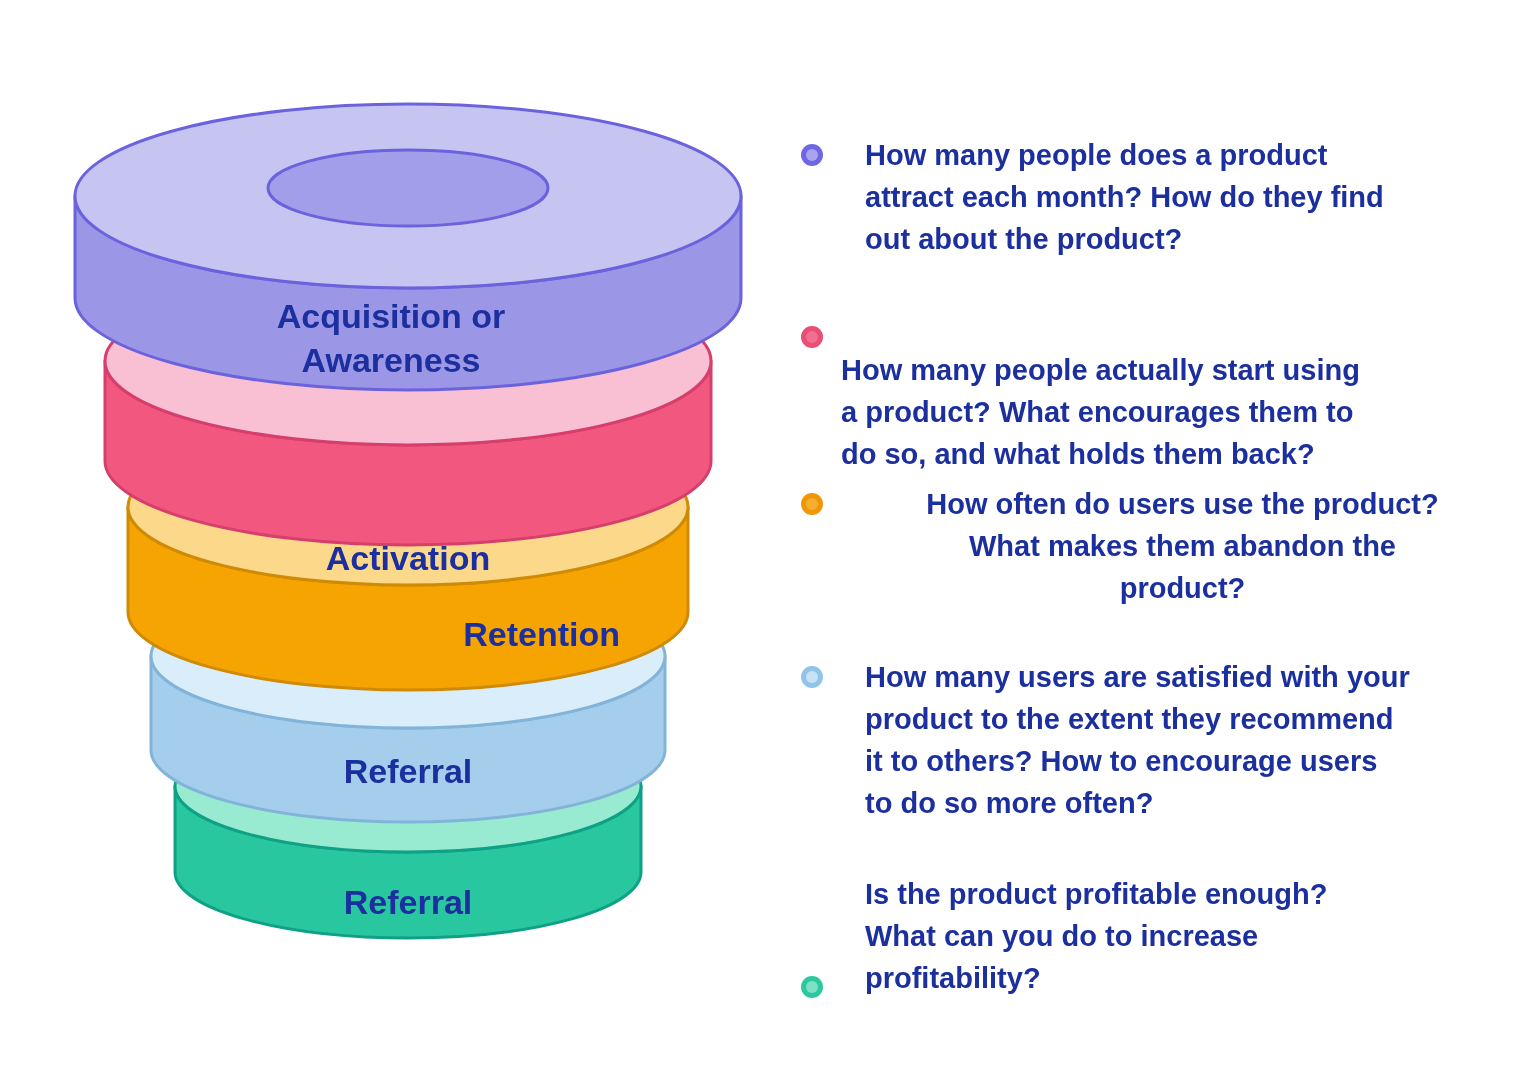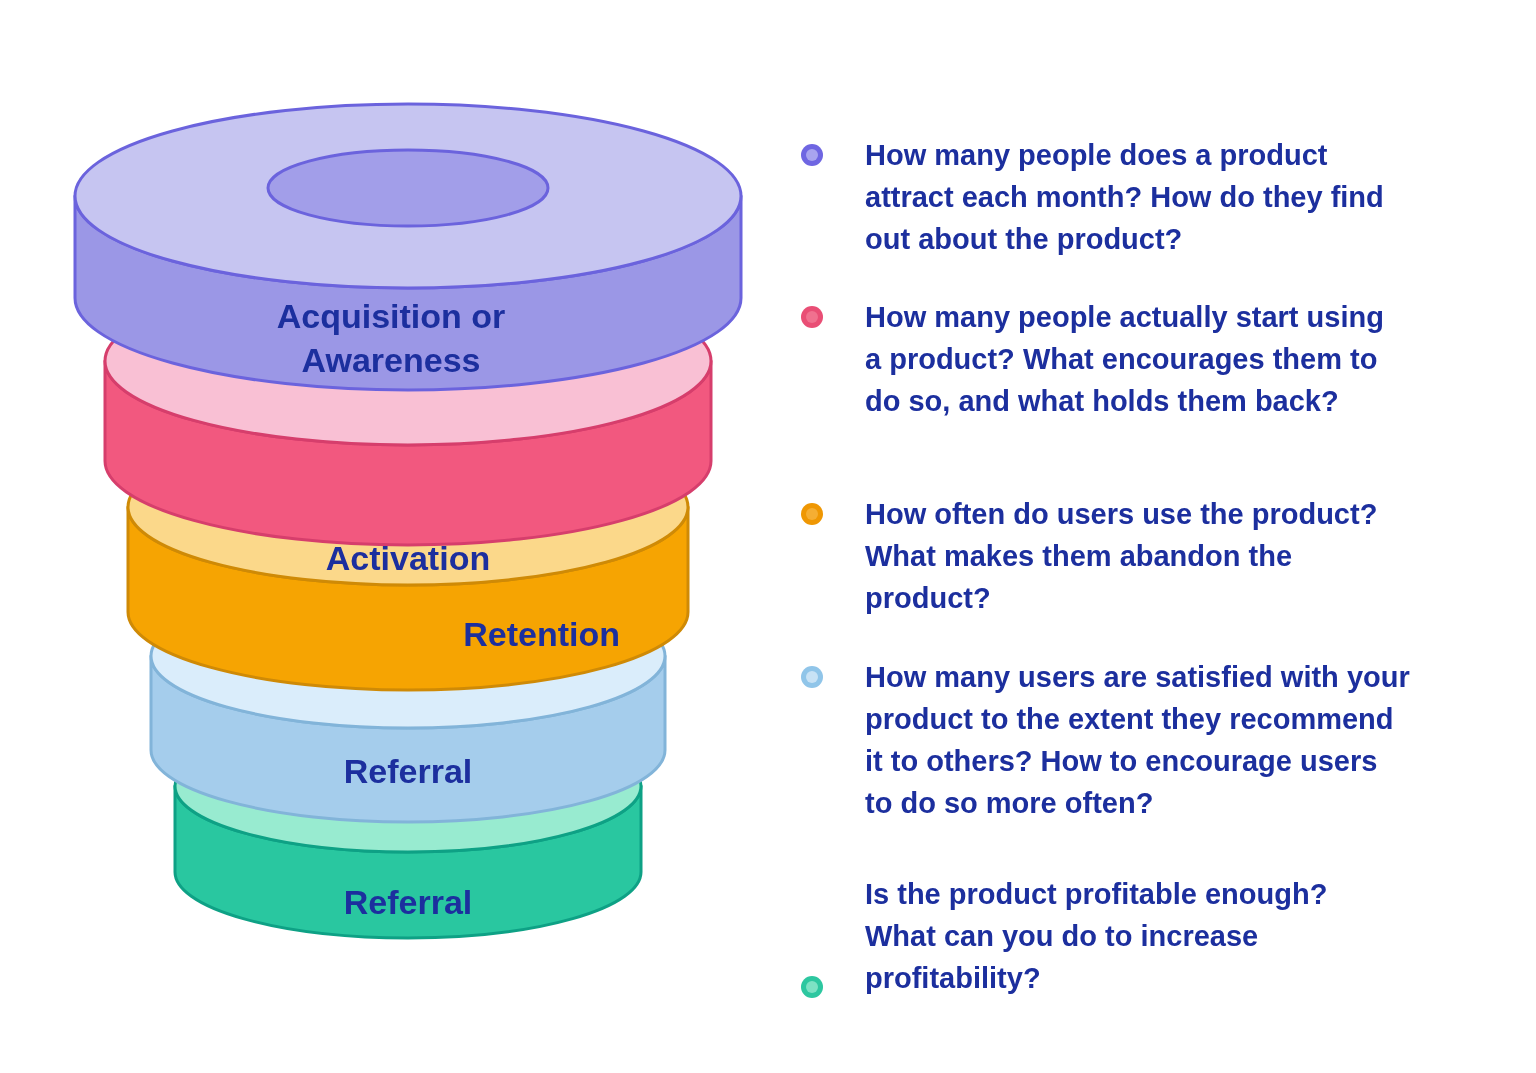--- a/index.html
+++ b/index.html
@@ -18,21 +18,21 @@
   .lbl-activation{left:188px;top:492px;margin-top:44px;}
   .lbl-retention{left:180px;top:612px;text-align:right;}
   .lbl-referral{left:188px;top:749px;}
   .lbl-revenue{left:188px;top:880px;}
   .bullets{
     list-style:none;margin:0;padding:0;position:absolute;left:800px;top:0;width:700px;
   }
   .bullet{
     position:absolute;display:flex;align-items:flex-start;left:0;width:700px;
   }
-  .bullet-1{top:134px;} .bullet-2{top:296px;} .bullet-3{top:493px;}
+  .bullet-1{top:134px;} .bullet-2{top:316px;flex-direction:column;} .bullet-3{top:483px;text-align:center;}
   .bullet-4{top:656px;} .bullet-5{top:873px;align-items:flex-end;}
   .dot{width:24px;height:24px;flex:0 0 24px;margin-top:9px;}
   .bullet-text{
     margin-left:41px;color:#1c2f9e;font-weight:600;font-size:29px;line-height:42px;
     white-space:pre-line;width:640px;
   }
 </style>
 </head>
 <body>
 

